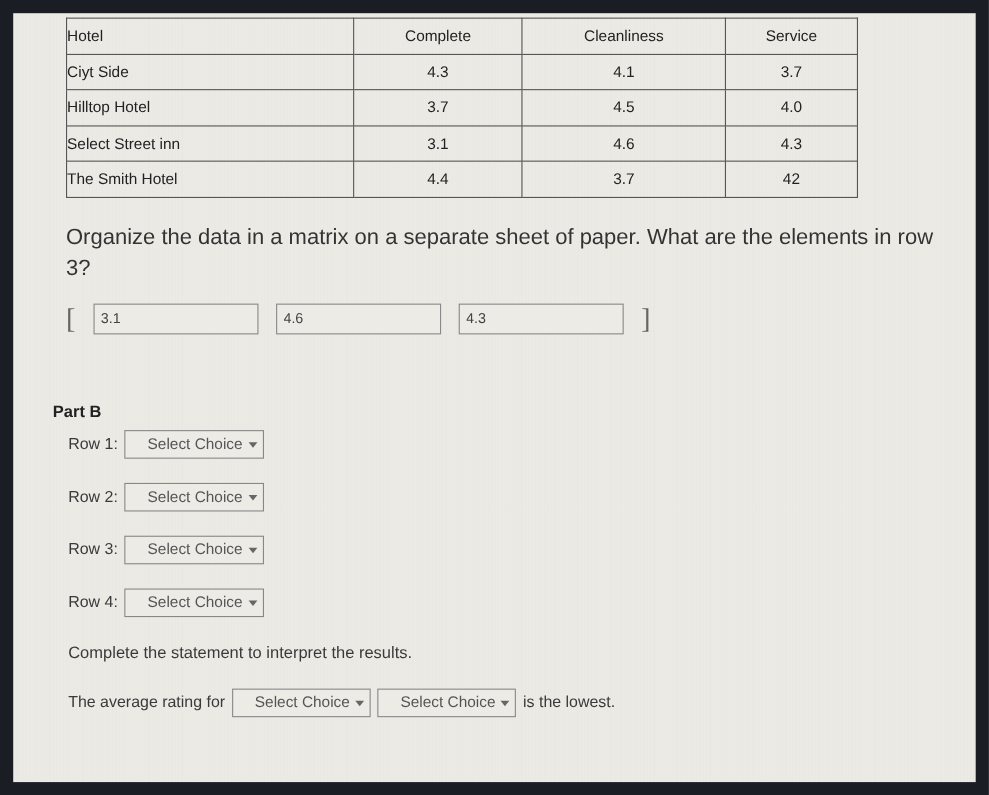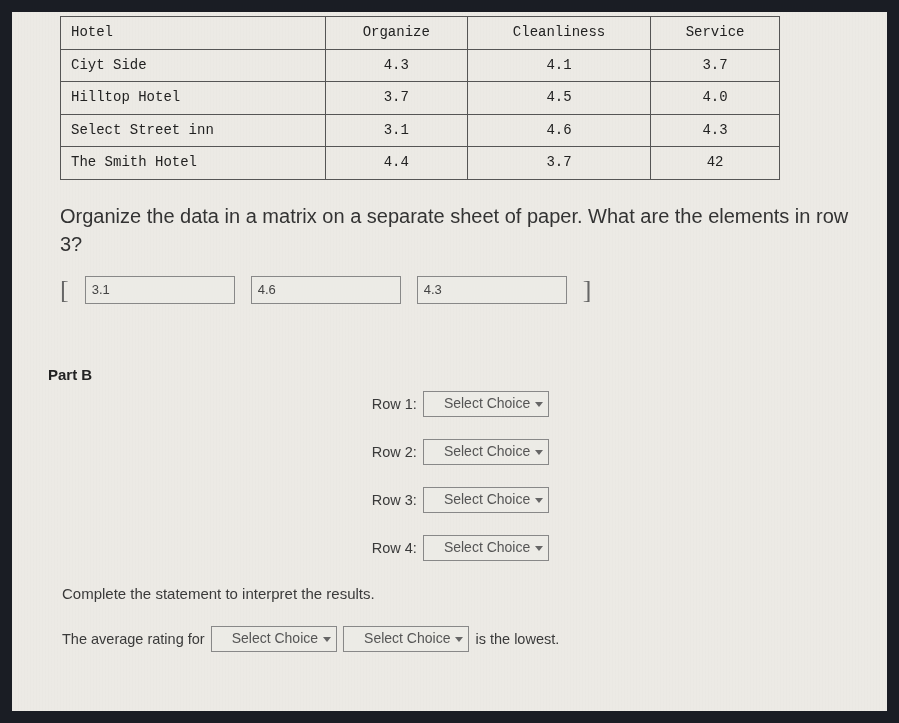--- a/index.html
+++ b/index.html
@@ -21,23 +21,23 @@
     font-size: 14px;
     line-height: 1.4;
   }
   table {
     border-collapse: collapse;
     margin-left: 20px;
     width: 720px;
   }
   td {
     border: 1px solid #555;
-    padding: 6px 10px;
+    padding: 6px 0;
     height: 28px;
-    font-family: Liberation Mono, monospace;
+    font-family: Liberation Sans, sans-serif;
     font-size: 14px;
     color: #222;
   }
   td.center { text-align: center; }
   .instruction {
     margin: 22px 0 18px 20px;
     font-size: 20px;
     color: #333;
   }
   .bracket-row {
@@ -71,21 +71,20 @@
   .question {
     margin: 0 0 24px 22px;
     font-size: 15px;
   }
   .row-line {
     margin: 0 0 22px 22px;
     display: flex;
     align-items: center;
     gap: 6px;
     font-size: 14.5px;
-    justify-content: center;
   }
   .select {
     border: 1px solid #888;
     background: #ecebe6;
     padding: 3px 18px 3px 20px;
     font-size: 14px;
     color: #555;
     position: relative;
     display: inline-flex;
     align-items: center;
@@ -117,21 +116,21 @@
 </style>
 </head>
 <body>
 
 <div class="paper">
 
   <table>
     <tbody>
         <tr>
       <td>Hotel</td>
-      <td class="center">Organize</td>
+      <td class="center">Complete</td>
       <td class="center">Cleanliness</td>
       <td class="center">Service</td>
     </tr>
     <tr>
       <td>Ciyt Side</td>
       <td class="center">4.3</td>
       <td class="center">4.1</td>
       <td class="center">3.7</td>
     </tr>
     <tr>

